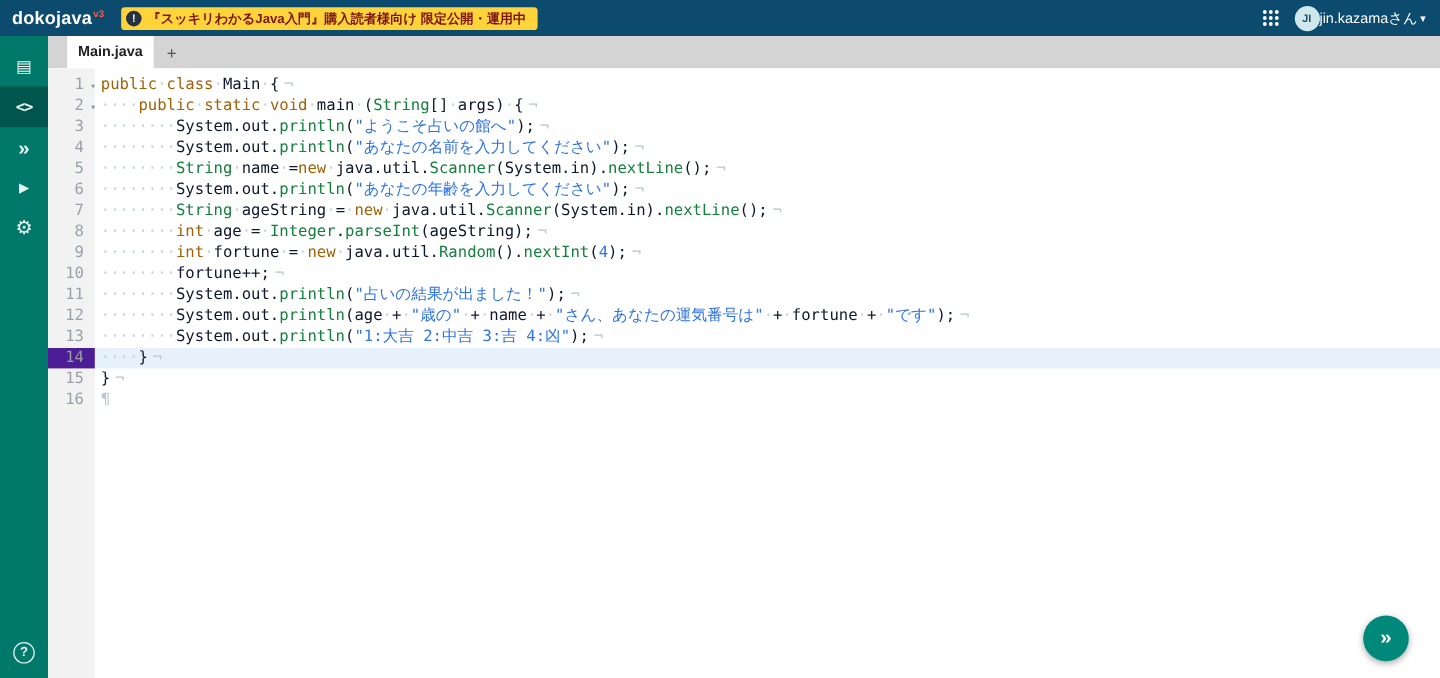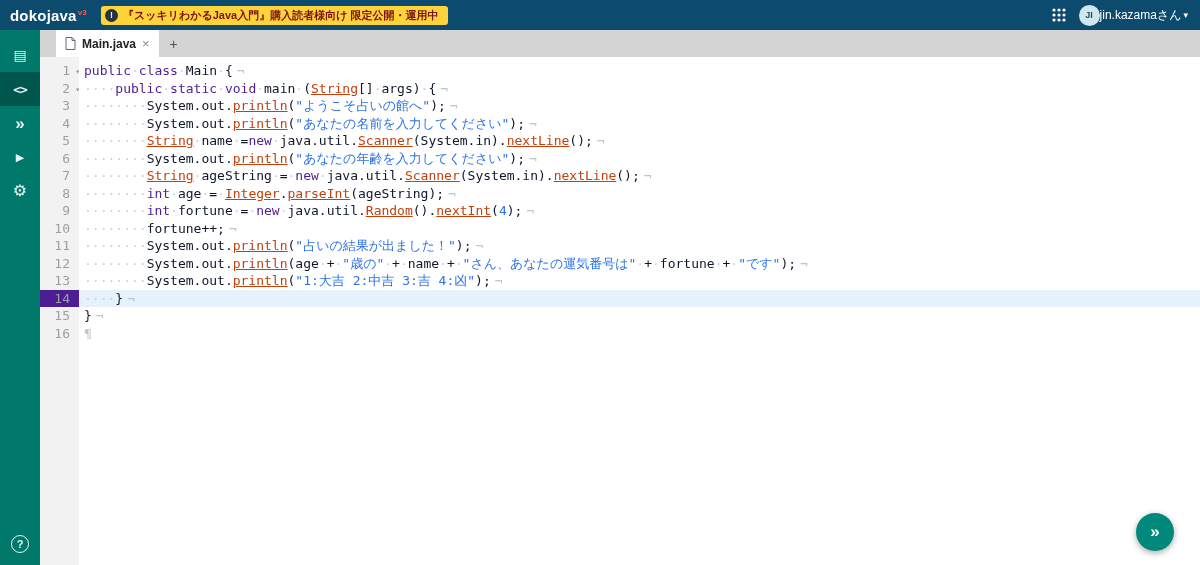--- a/index.html
+++ b/index.html
@@ -47,44 +47,44 @@
     font-weight:bold; display:flex; align-items:center; justify-content:center;
     cursor:pointer; }
 
   .content { flex:1; display:flex; flex-direction:column; min-width:0; }
 
   
   .tabbar { height:27px; background:#d4d4d4; display:flex; align-items:stretch;
     flex:0 0 auto; }
   .tab { margin-left:16px; background:#fff; display:flex; align-items:center;
     gap:6px; padding:0 9px; font-size:12px; color:#222; font-weight:bold;
-    cursor:pointer; }
+    cursor:pointer;flex-direction:column; }
   .tab-close { color:#8a8a8a; font-weight:normal; font-size:13px; cursor:pointer; }
   .tab-plus { width:30px; display:flex; align-items:center; justify-content:center;
     color:#555; font-size:14px; cursor:pointer; }
   .file-ico { display:block; }
 
   
   .editor { flex:1; position:relative; background:#fff; overflow:hidden;
     font-family:"DejaVu Sans Mono","Liberation Mono", monospace; font-size:13px; }
   .gutter-bg { position:absolute; left:0; top:0; bottom:0; width:39px;
     background:#f2f2f2; }
   .lines { position:relative; padding-top:5px; }
   .line { display:flex; height:17.5px; line-height:17.5px; white-space:pre; }
   .gutter-cell { width:39px; flex:0 0 auto; color:#9aa0a6; text-align:right;
     padding-right:9px; position:relative; cursor:pointer; }
   .fold { position:absolute; right:-1px; top:1px; font-size:8px; color:#8a9096; }
   .code-cell { flex:1; padding-left:5px; cursor:text; }
   .line.active .code-cell { background:#e7f1fc; }
   .line.active .gutter-cell { background:#4c1d95; }
 
-  .tk-k { color:#4c1d95; }
+  .tk-k { color:#a16207; }
   .tk-p { color:#0f172a; }
   .tk-s { color:#2d72e8; }
-  .tk-f { color:#c2410c;text-decoration:underline; }
+  .tk-f { color:#15803d; }
   .tk-n { color:#2d72e8; }
   .tk-w { color:#c7d0d8; }
   .tk-e { color:#bcc6ce; margin-left:4px; }
   .tk-q { color:#bcc6ce; }
 
   
   .fab { position:absolute; right:26px; bottom:14px; width:38px; height:38px;
     border-radius:50%; background:#00897b; color:#fff; display:flex;
     align-items:center; justify-content:center; font-size:17px; font-weight:bold;
     box-shadow:0 2px 6px rgba(0,0,0,.35); cursor:pointer; }

